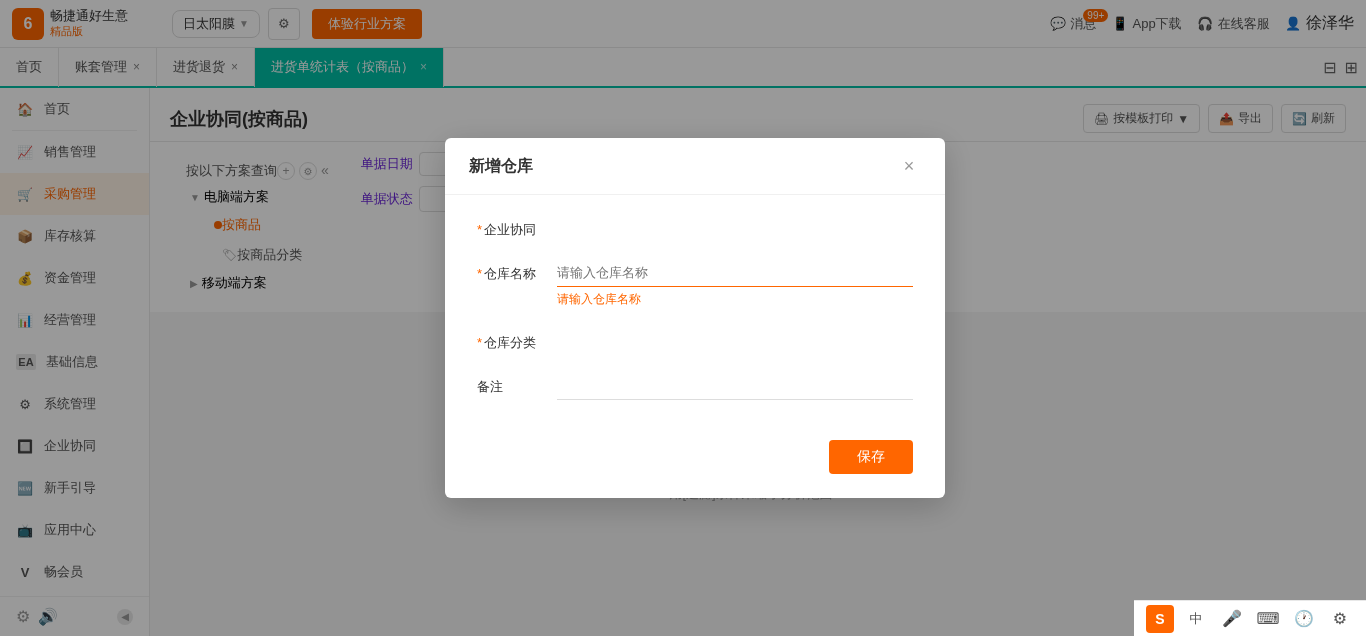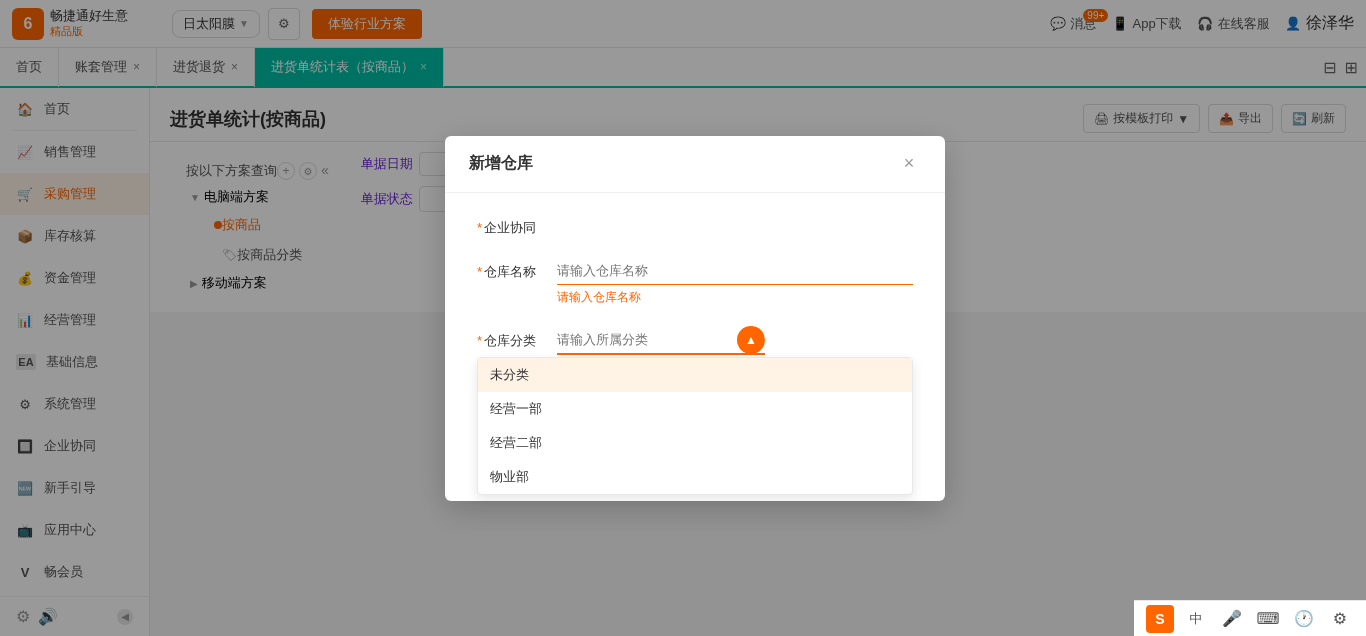--- a/index.html
+++ b/index.html
@@ -440,21 +440,21 @@
     <div style="margin-top:auto;display:flex;align-items:center;padding:10px 16px;border-top:1px solid #f0f0f0;">
       <span style="cursor:pointer;color:#999;font-size:16px;">⚙</span>
       <span style="cursor:pointer;color:#999;font-size:16px;margin-left:8px;">🔊</span>
       <div class="sidebar-collapse-arrow">◀</div>
     </div>
   </div>
 
   <div class="content-area">
 
     <div class="page-header">
-      <span class="page-title">进货单统计(按商品)</span>
+      <span class="page-title">企业协同(按商品)</span>
       <div class="page-actions">
         <button class="action-btn">
           <span>🖨</span>
           <span>按模板打印</span>
           <span>▼</span>
         </button>
         <button class="action-btn">
           <span>📤</span>
           <span>导出</span>
         </button>
@@ -559,33 +559,20 @@
         <div class="form-label required">仓库名称</div>
         <div class="form-field">
           <input class="form-input error-border" type="text" placeholder="请输入仓库名称" style="">
           <div class="error-msg">请输入仓库名称</div>
         </div>
       </div>
 
       <div class="form-row" style="flex-direction:column;">
         <div style="display:flex;align-items:flex-start;">
           <div class="form-label required">仓库分类</div>
-          <div class="form-field">
-            <div class="category-input-wrapper">
-              <input class="category-input" type="text" placeholder="请输入所属分类" style="">
-              <div class="category-toggle">▲</div>
-            </div>
-
-            <div class="category-dropdown">
-              <div class="dropdown-item highlighted">未分类</div>
-              <div class="dropdown-item">经营一部</div>
-              <div class="dropdown-item">经营二部</div>
-              <div class="dropdown-item">物业部</div>
-            </div>
-          </div>
         </div>
       </div>
 
       <div class="form-row">
         <div class="form-label">备注</div>
         <div class="form-field">
           <input class="form-input" type="text" style="">
         </div>
       </div>
 

